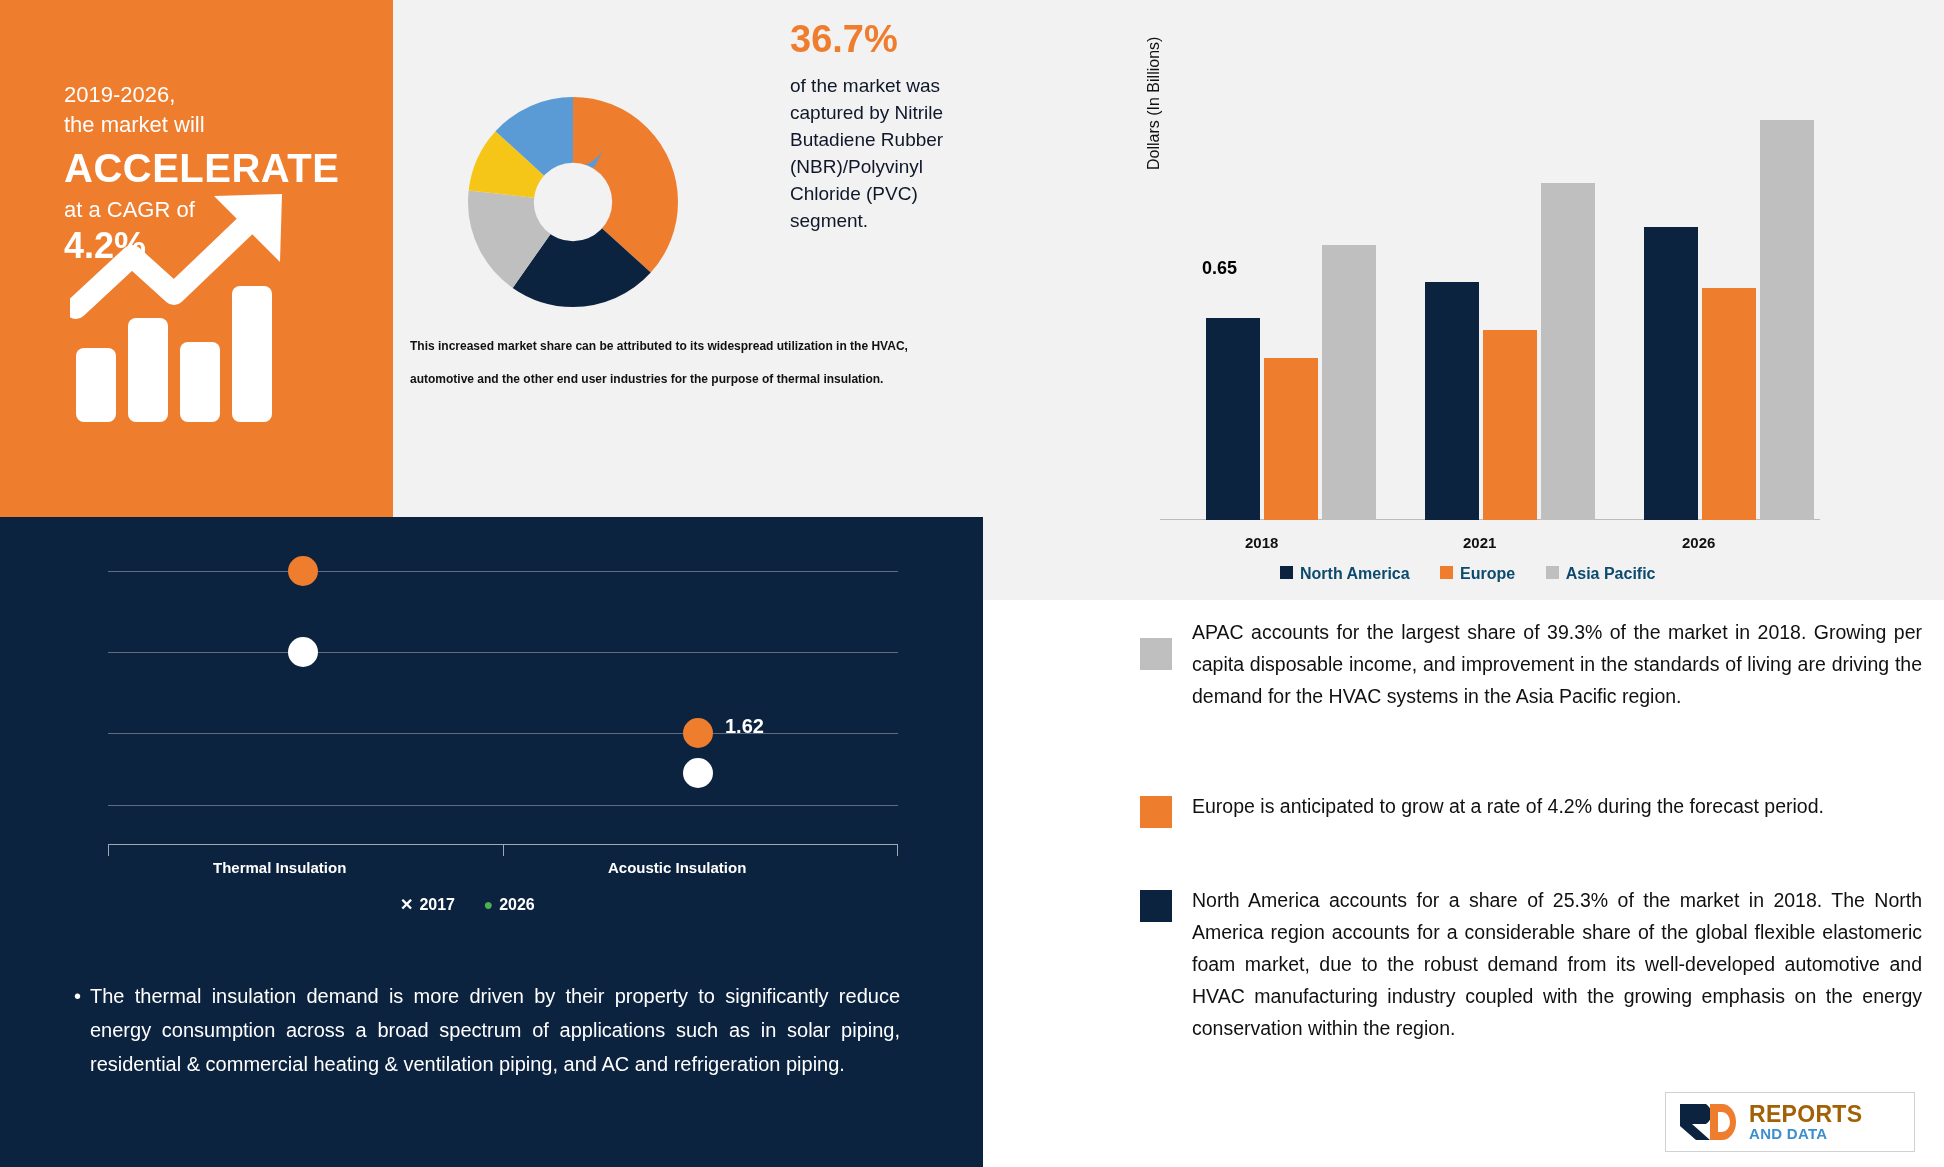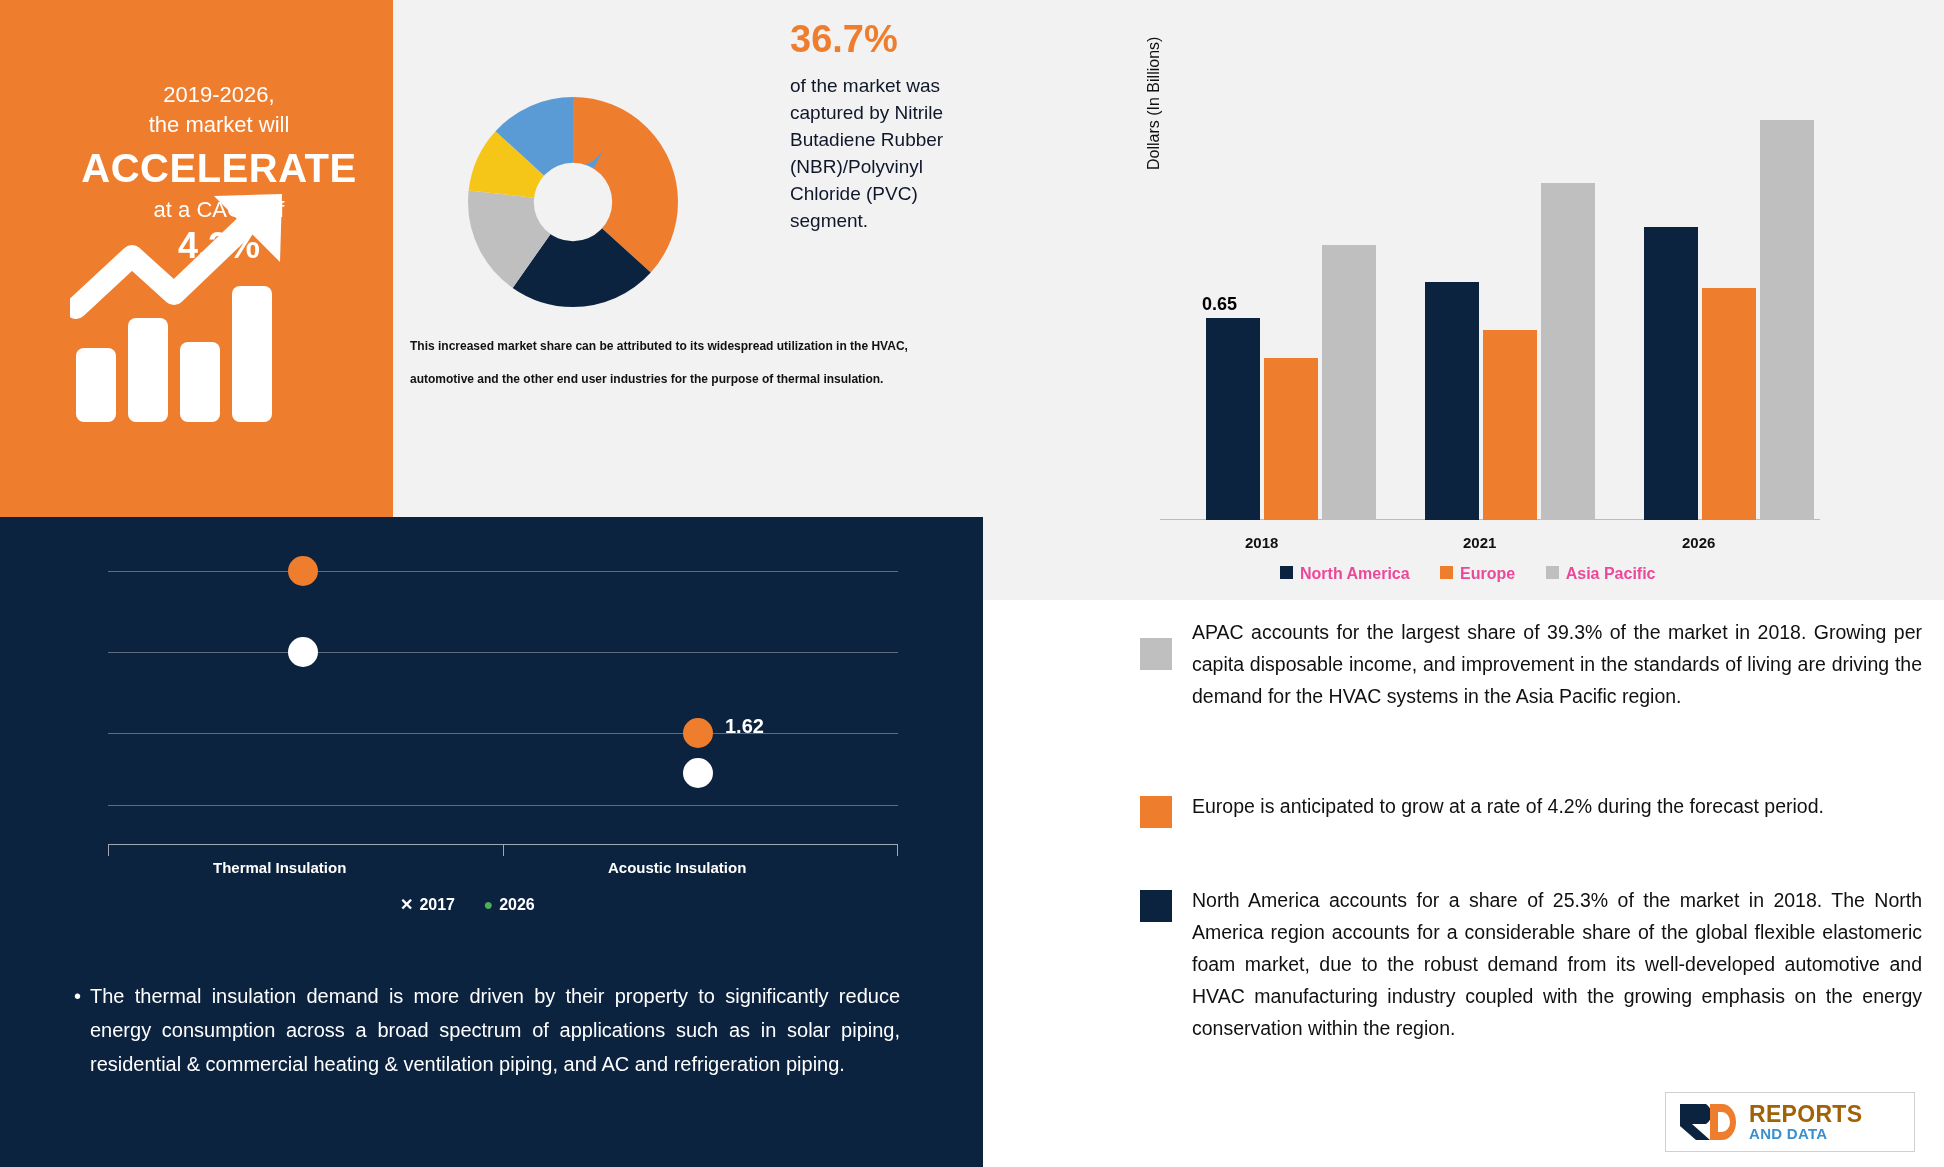--- a/index.html
+++ b/index.html
@@ -11,21 +11,21 @@
     overflow: hidden;
   }
   .root { position: relative; width: 1944px; height: 1167px; }
 
   
   .panel-orange {
     position: absolute; left: 0; top: 0; width: 393px; height: 517px;
     background: #ef7d2e;
     color: #ffffff;
   }
-  .accel-wrap { position: absolute; left: 64px; top: 80px; width: 310px; text-align: center; }
+  .accel-wrap { position: absolute; left: 64px; top: 80px; width: 310px; }
   .accel-line1 { font-size: 22px; line-height: 30px; font-weight: 400; }
   .accel-big { font-size: 40px; font-weight: 700; letter-spacing: .5px; margin-top: 6px; }
   .accel-sub { font-size: 22px; margin-top: 6px; font-weight: 400; }
   .accel-cagr { font-size: 36px; font-weight: 700; margin-top: 2px; }
 
   .growth-icon { position: absolute; left: 70px; top: 190px; width: 260px; height: 250px; }
 
   .panel-white {
     position: absolute; left: 393px; top: 0; width: 590px; height: 517px;
     background: #f2f2f2;
@@ -76,21 +76,21 @@
   .barchart { position: absolute; left: 1140px; top: 70px; width: 680px; height: 440px; }
   .y-axis-label {
     position: absolute; left: 1145px; top: 170px;
     transform: rotate(-90deg); transform-origin: left top;
     font-size: 16px; color: #111; white-space: nowrap;
   }
   .bar { position: absolute; bottom: 0; }
   .bar-val { position: absolute; font-size: 18px; font-weight: 700; color: #000; }
   .axis-line { position: absolute; left: 0; bottom: 0; width: 100%; height: 1px; background: #bbbbbb; }
   .grp-label { position: absolute; font-size: 15px; font-weight: 700; color: #111; }
-  .bar-legend { position: absolute; left: 1280px; top: 565px; font-size: 16px; font-weight: 700; color: #ec4899; }
+  .bar-legend { position: absolute; left: 1280px; top: 565px; font-size: 16px; font-weight: 700; color: #0c4a6e; }
   .bar-legend .li { display: inline-block; margin-right: 26px; }
   .swatch { display: inline-block; width: 13px; height: 13px; margin-right: 7px; }
 
   .note { position: absolute; width: 730px; font-size: 19.5px; line-height: 32px; color: #111; text-align: justify; }
   .note-sw { position: absolute; width: 32px; height: 32px; }
 
   .logo-box {
     position: absolute; left: 1665px; top: 1092px; width: 250px; height: 60px;
     background: #ffffff; border: 1px solid #d0d0d0;
     display: flex; align-items: center;
@@ -192,21 +192,21 @@
     <div class="bar" style="left:162px; width:54px; height:275px; background:#bfbfbf;"></div>
 
     <div class="bar" style="left:265px; width:54px; height:238px; background:#0c2340;"></div>
     <div class="bar" style="left:323px; width:54px; height:190px; background:#ef7d2e;"></div>
     <div class="bar" style="left:381px; width:54px; height:337px; background:#bfbfbf;"></div>
 
     <div class="bar" style="left:484px; width:54px; height:293px; background:#0c2340;"></div>
     <div class="bar" style="left:542px; width:54px; height:232px; background:#ef7d2e;"></div>
     <div class="bar" style="left:600px; width:54px; height:400px; background:#bfbfbf;"></div>
 
-    <div class="bar-val" style="left:42px; top:178px;margin-top:36px;">0.65</div>
+    <div class="bar-val" style="left:42px; top:178px;">0.65</div>
   </div>
 
   <div class="grp-label" style="left:1245px; top:534px;text-align:right;">2018</div>
   <div class="grp-label" style="left:1463px; top:534px;">2021</div>
   <div class="grp-label" style="left:1682px; top:534px;">2026</div>
 
   <div class="bar-legend">
     <span class="li">
       <span class="swatch" style="background:#0c2340;"></span><span>North America</span>
     </span>

